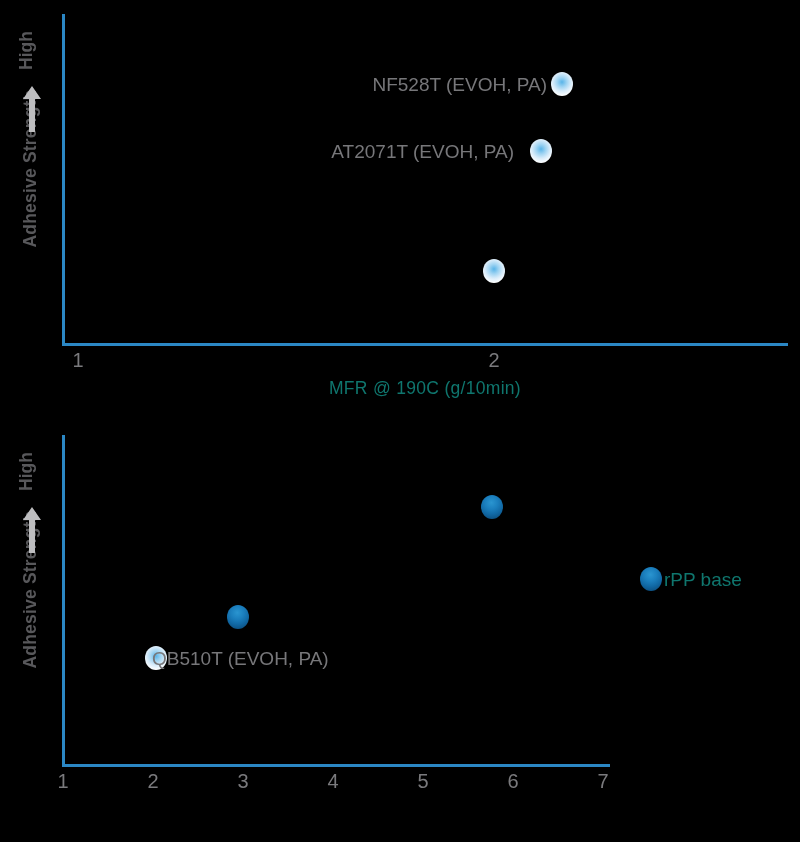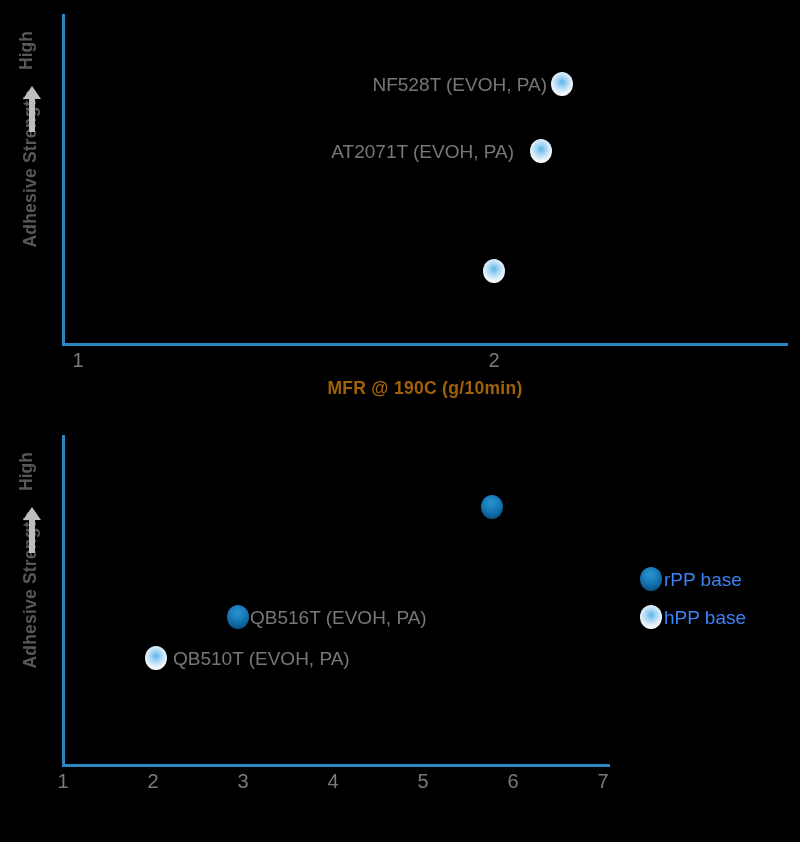--- a/index.html
+++ b/index.html
@@ -90,22 +90,22 @@
   }
 
   
   .xlabel {
     position: absolute;
     left: 62px;
     width: 726px;
     top: 378px;
     text-align: center;
     font-size: 17.5px;
-    font-weight: bold;
-    color: #a16207;
+    font-weight: normal;
+    color: #0f766e;
     letter-spacing: 0.3px;
   }
   .xtick {
     position: absolute;
     top: 350px;
     font-size: 20px;
     color: #7a7a7d;
     transform: translateX(-50%);
     line-height: 1;
   }
@@ -148,21 +148,21 @@
     height: 38px;
   }
   .legend-swatch {
     width: 22px;
     height: 24px;
     border-radius: 50%;
     flex: 0 0 auto;
   }
   .legend-text {
     font-size: 19px;
-    color: #3b82f6;
+    color: #0f766e;
     margin-left: 2px;
     white-space: nowrap;
     line-height: 1;
   }
 </style>
 </head>
 <body>
 
 <div class="chart-figure" id="chart-top">
 
@@ -203,38 +203,33 @@
     </svg>
   </div>
 
   <div class="plot-area">
     <div class="axis-y"></div>
     <div class="axis-x" style="width:548px;"></div>
 
     <div class="point rpp" style="left:430px; top:72px;"></div>
 
     <div class="point rpp" style="left:176px; top:182px;"></div>
-    <div class="point-label" style="left:188px; top:182px;">QB516T (EVOH, PA)</div>
 
     <div class="point hpp" style="left:94px; top:223px;"></div>
-    <div class="point-label" style="left:111px; top:223px;">QB510T (EVOH, PA)</div>
+    <div class="point-label" style="left:90px; top:223px;">QB510T (EVOH, PA)</div>
   </div>
 
   <div class="xtick" style="left:63px;">1</div>
   <div class="xtick" style="left:153px;">2</div>
   <div class="xtick" style="left:243px;">3</div>
   <div class="xtick" style="left:333px;">4</div>
   <div class="xtick" style="left:423px;">5</div>
   <div class="xtick" style="left:513px;">6</div>
   <div class="xtick" style="left:603px;">7</div>
 
 </div>
 
 <div class="legend">
   <div class="legend-row">
     <div class="legend-swatch point rpp" style="position:relative; transform:none;"></div>
     <div class="legend-text">rPP base</div>
   </div>
-  <div class="legend-row">
-    <div class="legend-swatch point hpp" style="position:relative; transform:none;"></div>
-    <div class="legend-text">hPP base</div>
-  </div>
 </div>
 
 </body></html>

